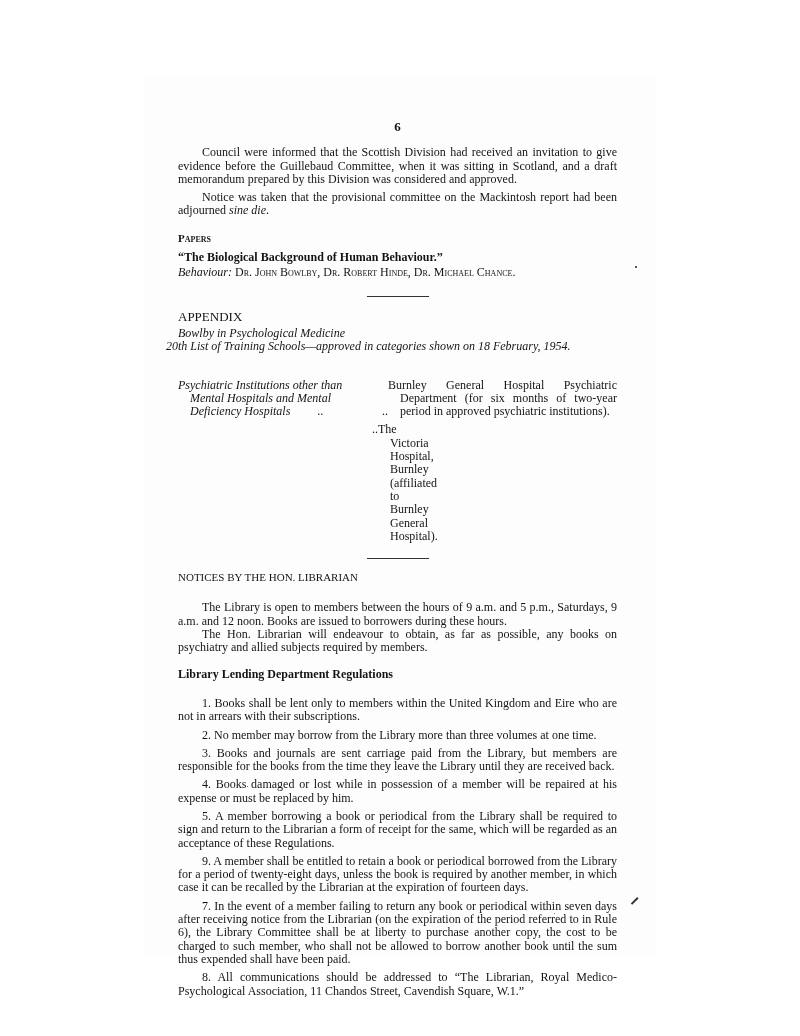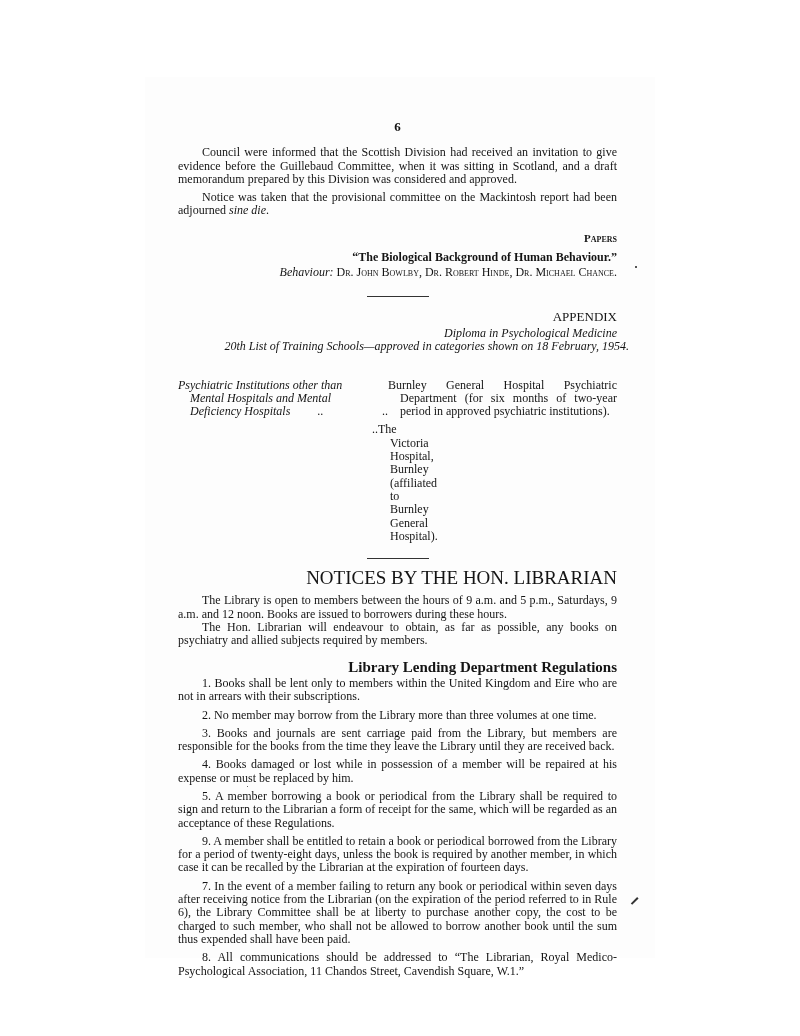--- a/index.html
+++ b/index.html
@@ -8,21 +8,21 @@
     position: absolute; left: 145px; top: 77px; width: 510px; height: 881px;
     background: #fdfdfd;
   }
   .text {
     position: absolute; left: 178px; top: 120px; width: 439px;
     font-family: "Liberation Serif", "DejaVu Serif", serif;
     font-size: 12px; line-height: 13.3px; color: #141414;
   }
   .pagenum { text-align: center; font-weight: bold; font-size: 13px; margin-bottom: 13px; }
   p { margin: 0 0 5px 0; text-align: justify; text-indent: 24px; }
-  .center { text-align: right; text-indent: 0; }
+  .center { text-align: left; text-indent: 0; }
   .smallcaps { font-variant: small-caps; }
   .bold { font-weight: bold; }
   .ital { font-style: italic; }
   .rule { width: 62px; height: 1px; background: #333; margin: 0 auto; }
   .appx-grid { display: grid; grid-template-columns: 200px 10px 229px; margin-bottom: 5px; }
   .appx-left { font-style: italic; padding-left: 12px; text-indent: -12px; }
   .appx-dots { text-align: right; }
   .appx-right { text-align: justify; padding-left: 12px; text-indent: -12px; }
   .leader { display: inline-block; width: 30px; text-align: right; font-style: normal; }
   .mark1 { position: absolute; left: 635px; top: 266px; width: 2px; height: 2px; background: #555; }
@@ -48,43 +48,43 @@
   <div style="height:9px"></div>
   <p class="center smallcaps bold" style="font-size:11px;margin-bottom:6px">Papers</p>
   <p class="center bold" style="margin-bottom:2px">“The Biological Background of Human Behaviour.”</p>
   <p class="center"><span class="ital">Behaviour:</span> <span class="smallcaps">Dr. John Bowlby, Dr. Robert Hinde, Dr. Michael Chance.</span></p>
 
   <div style="height:11px"></div>
   <div class="rule"></div>
   <div style="height:13px"></div>
 
   <p class="center" style="font-size:13px;margin-bottom:4px">APPENDIX</p>
-  <p class="center ital" style="margin-bottom:0">Diploma in Psychological Medicine</p>
+  <p class="center ital" style="margin-bottom:0">Bowlby in Psychological Medicine</p>
   <p class="center ital" style="margin-bottom:25px;white-space:nowrap;margin-left:-12px;margin-right:-12px">20th List of Training Schools—approved in categories shown on 18 February, 1954.</p>
 
   <div class="appx-grid">
     <div class="appx-left"><span>Psychiatric Institutions other than Mental Hospitals and Mental Deficiency Hospitals</span> <span class="leader">..</span></div>
     <div class="appx-dots" style="align-self:end">..</div>
     <div class="appx-right">Burnley General Hospital Psychiatric Department (for six months of two-year period in approved psychiatric institutions).</div>
   </div>
   <div class="appx-grid">
     <div class="appx-dots" style="align-self:start">..</div>
     <div class="appx-right">The Victoria Hospital, Burnley (affiliated to Burnley General Hospital).</div>
   </div>
 
   <div style="height:10px"></div>
   <div class="rule"></div>
   <div style="height:12px"></div>
 
-  <p class="center" style="font-size:19px;margin-bottom:10px">NOTICES BY THE HON. LIBRARIAN</p>
+  <p class="center" style="font-size:11px;margin-bottom:17px">NOTICES BY THE HON. LIBRARIAN</p>
   <p style="margin-bottom:0">The Library is open to members between the hours of 9 a.m. and 5 p.m., Saturdays, 9 a.m. and 12 noon. Books are issued to borrowers during these hours.</p>
   <p>The Hon. Librarian will endeavour to obtain, as far as possible, any books on psychiatry and allied subjects required by members.</p>
 
   <div style="height:8px"></div>
-  <p class="center bold" style="font-size:15px;margin-bottom:3px">Library Lending Department Regulations</p>
+  <p class="center bold" style="font-size:12px;margin-bottom:16px">Library Lending Department Regulations</p>
 
   <p>1. Books shall be lent only to members within the United Kingdom and Eire who are not in arrears with their subscriptions.</p>
   <p>2. No member may borrow from the Library more than three volumes at one time.</p>
   <p>3. Books and journals are sent carriage paid from the Library, but members are responsible for the books from the time they leave the Library until they are received back.</p>
   <p>4. Books damaged or lost while in possession of a member will be repaired at his expense or must be replaced by him.</p>
   <p>5. A member borrowing a book or periodical from the Library shall be required to sign and return to the Librarian a form of receipt for the same, which will be regarded as an acceptance of these Regulations.</p>
   <p>9. A member shall be entitled to retain a book or periodical borrowed from the Library for a period of twenty-eight days, unless the book is required by another member, in which case it can be recalled by the Librarian at the expiration of fourteen days.</p>
   <p>7. In the event of a member failing to return any book or periodical within seven days after receiving notice from the Librarian (on the expiration of the period referred to in Rule 6), the Library Committee shall be at liberty to purchase another copy, the cost to be charged to such member, who shall not be allowed to borrow another book until the sum thus expended shall have been paid.</p>
   <p>8. All communications should be addressed to “The Librarian, Royal Medico-Psychological Association, 11 Chandos Street, Cavendish Square, W.1.”</p>
 </div>

